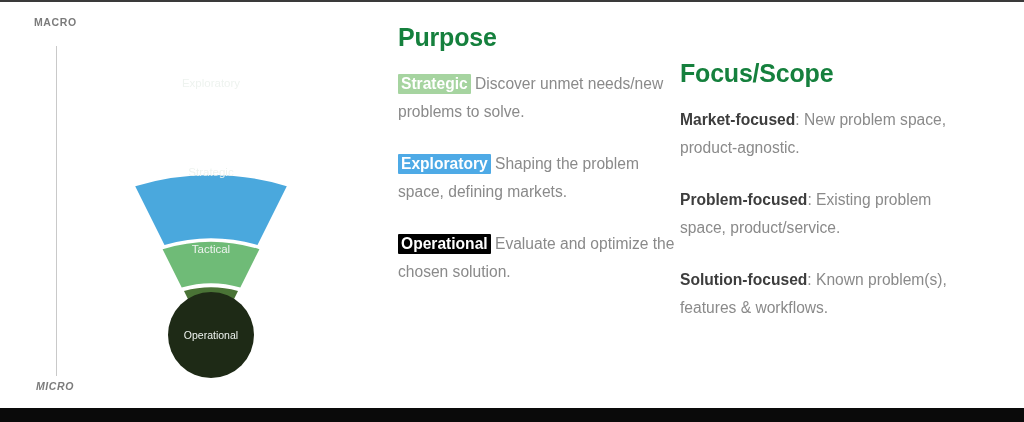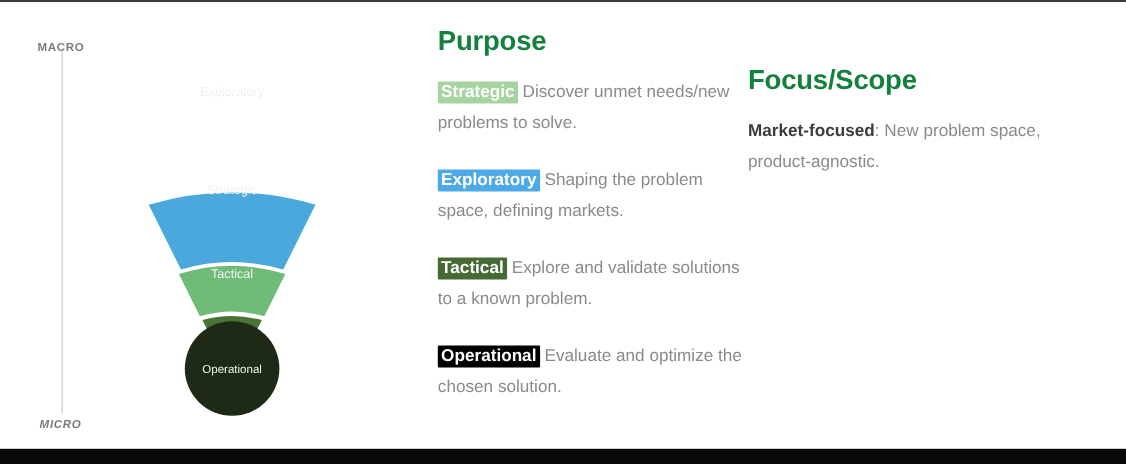--- a/index.html
+++ b/index.html
@@ -41,21 +41,21 @@
 
   
   .axis-label {
     position: absolute;
     font-size: 10.5px;
     font-weight: 700;
     letter-spacing: 0.6px;
     color: #7b7b7b;
     white-space: nowrap;
   }
-  #axis-macro { left: 34px; top: 35px; }
+  #axis-macro { left: 34px; top: 14px; }
   #axis-micro { left: 36px; top: 378px; font-style: italic; }
   .axis-line {
     position: absolute;
     left: 56px;
     top: 44px;
     width: 1px;
     height: 330px;
     background: #c9c9c9;
   }
 
@@ -165,36 +165,39 @@
       <div class="col-heading">Purpose</div>
 
       <div class="entry">
         <span class="chip chip-strategic">Strategic</span><span> Discover unmet needs/new problems to solve.</span>
       </div>
 
       <div class="entry">
         <span class="chip chip-exploratory">Exploratory</span><span> Shaping the problem space, defining markets.</span>
       </div>
 
-      <div class="entry">
-        <span class="chip chip-tactical">Tactical</span><span> Explore and validate solutions to a known problem.</span>
-      </div>
 
       <div class="entry">
         <span class="chip chip-operational">Operational</span><span> Evaluate and optimize the chosen solution.</span>
       </div>
     </div>
 
     <div class="column" id="col-focus">
       <div class="col-heading">Focus/Scope</div>
 
       <div class="entry">
         <span class="term">Market-focused</span><span>: New problem space, product-agnostic.</span>
       </div>
 
-
+      <div class="entry">
+        <span class="term">Problem-focused</span><span>: Existing problem space, product/service.</span>
+      </div>
+
+      <div class="entry">
+        <span class="term">Solution-focused</span><span>: Known problem(s), features &amp; workflows.</span>
+      </div>
 
     </div>
 
   </div>
 
   <div class="edge-bottom"></div>
 </div>
 
 </body></html>

